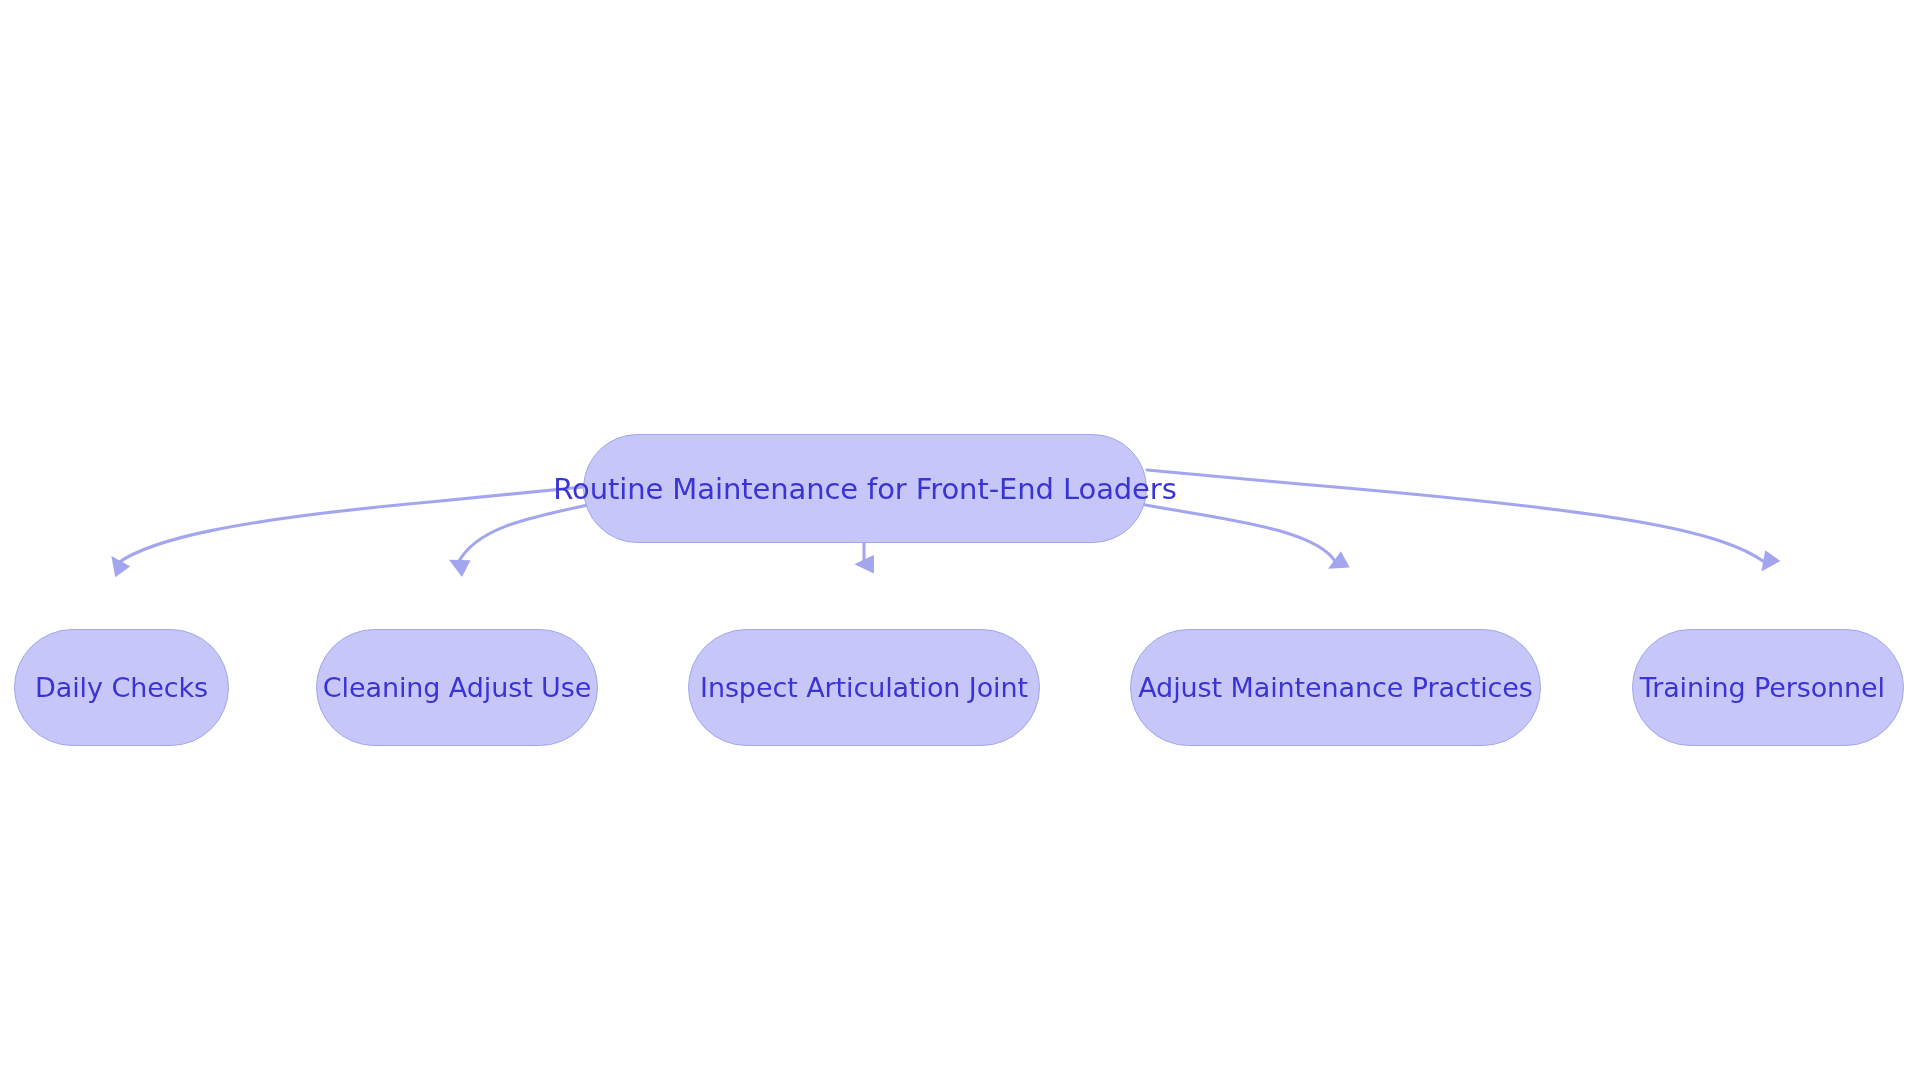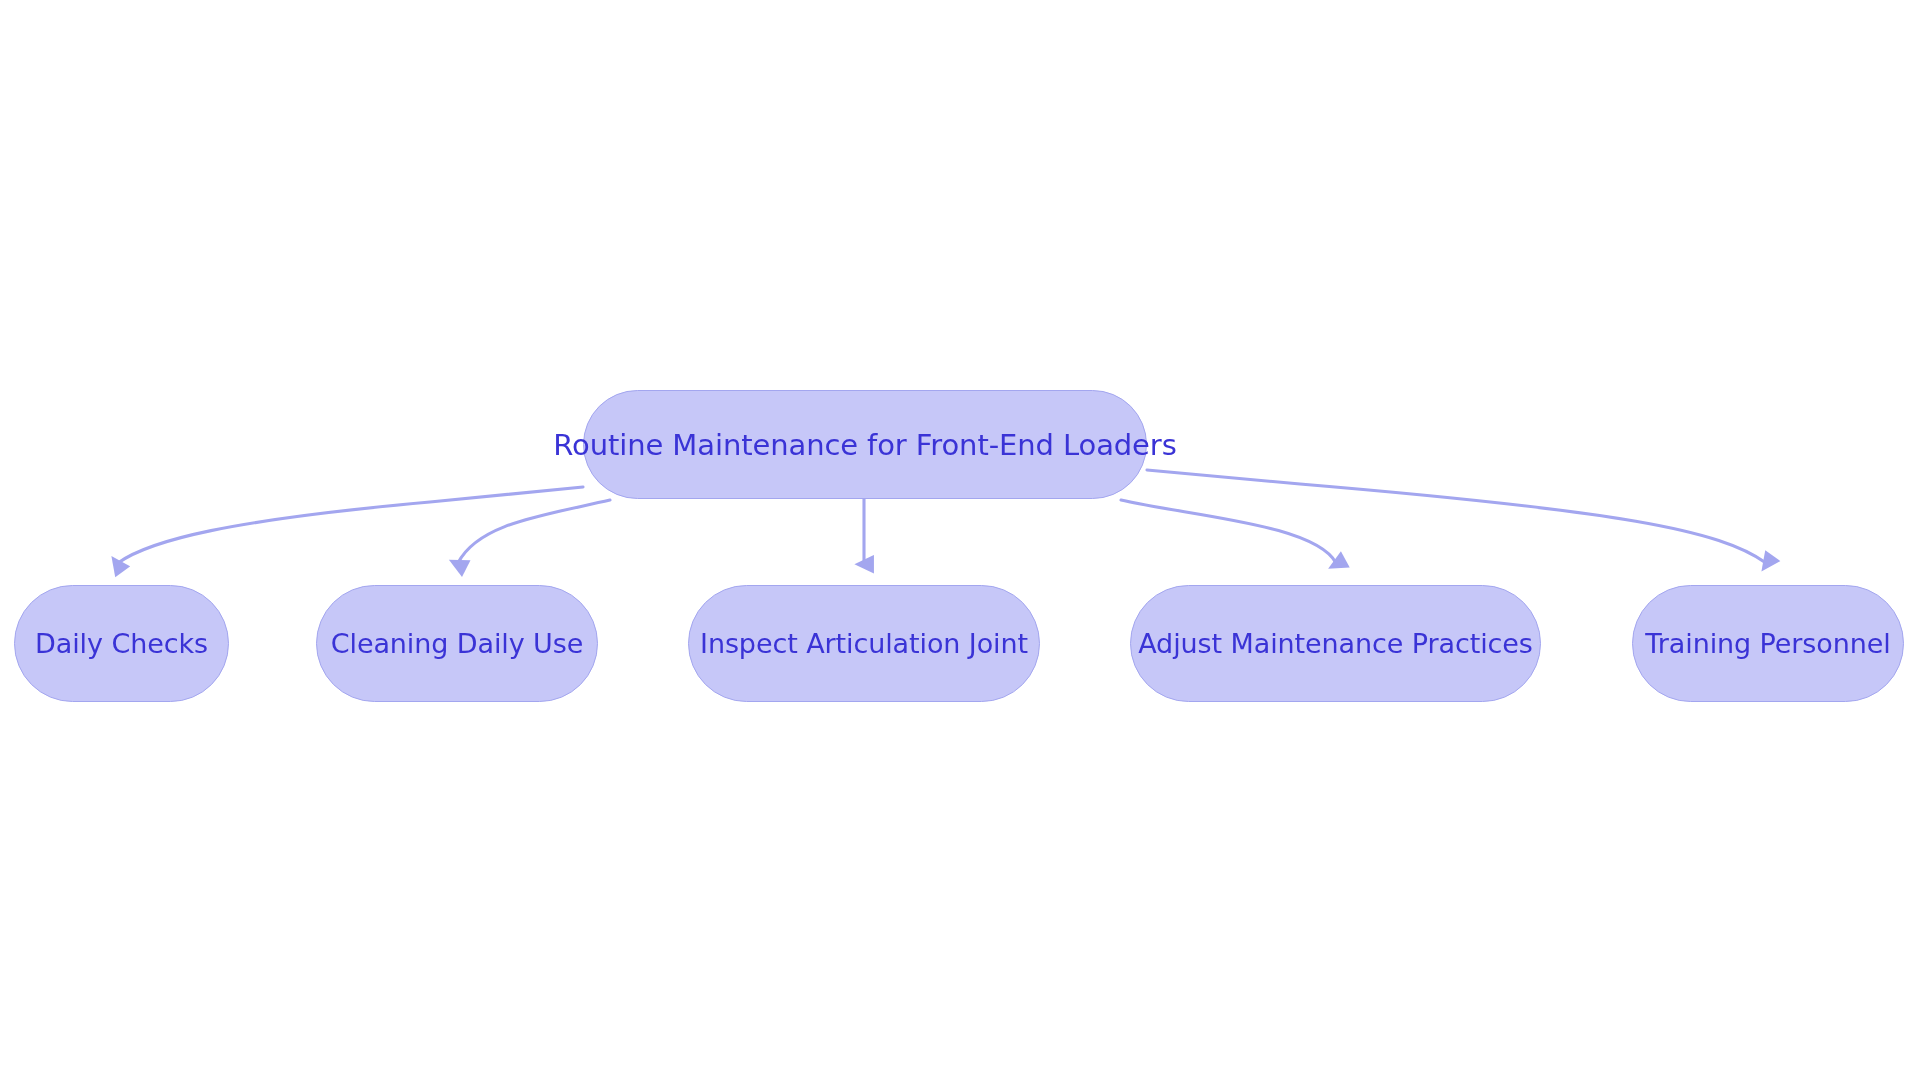--- a/index.html
+++ b/index.html
@@ -34,38 +34,39 @@
     border: 1.6px solid #a3a6ef;
     border-radius: 999px;
     display: flex;
     align-items: center;
     justify-content: center;
     color: #3a33d6;
     font-family: "DejaVu Sans", sans-serif;
     font-weight: 400;
     letter-spacing: -0.1px;
     white-space: nowrap;
+    margin-top: 44px;
   }
   .node-root {
     left: 583px;
     top: 390px;
     width: 564px;
     height: 109px;
     font-size: 29px;
   }
   .node-child {
     top: 585px;
     height: 117px;
     font-size: 27px;
   }
   .node-c0 { left: 14px;   width: 215px; }
   .node-c1 { left: 316px;  width: 282px; }
   .node-c2 { left: 688px;  width: 352px; }
   .node-c3 { left: 1130px; width: 411px; }
-  .node-c4 { left: 1632px; width: 272px; }
+  .node-c4 { left: 1632px; width: 272px; justify-content: flex-end; }
   .node-label {
     display: block;
     padding: 0 18px;
   }
 </style>
 </head>
 <body>
 
 <div id="flowchart-canvas">
 
@@ -89,21 +90,21 @@
 
   <div class="node node-root">
     <span class="node-label">Routine Maintenance for Front-End Loaders</span>
   </div>
 
   <div class="node node-child node-c0">
     <span class="node-label">Daily Checks</span>
   </div>
 
   <div class="node node-child node-c1">
-    <span class="node-label">Cleaning Daily Use</span>
+    <span class="node-label">Cleaning Adjust Use</span>
   </div>
 
   <div class="node node-child node-c3">
     <span class="node-label">Adjust Maintenance Practices</span>
   </div>
 
   <div class="node node-child node-c2">
     <span class="node-label">Inspect Articulation Joint</span>
   </div>
 

